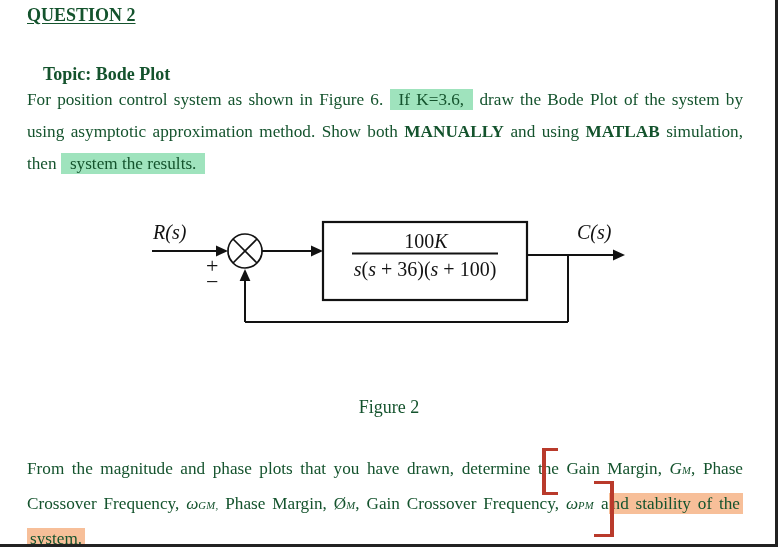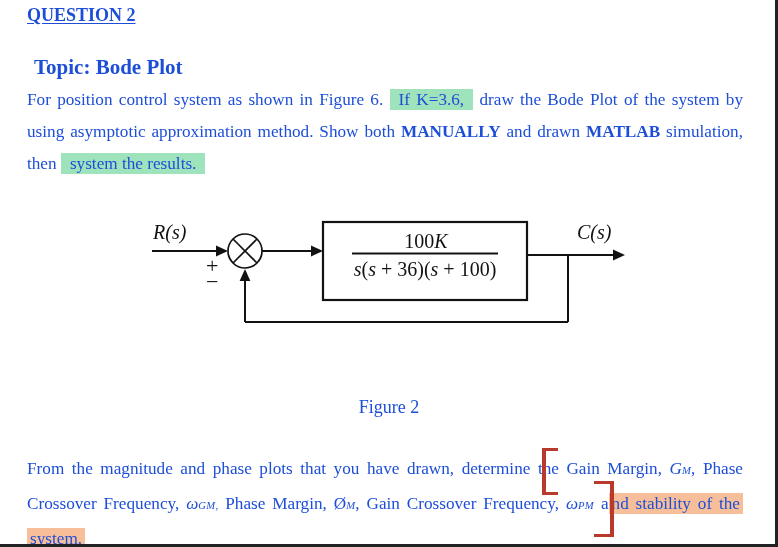--- a/index.html
+++ b/index.html
@@ -2,36 +2,36 @@
 <html style="--hl-green: #9fe3bd; --hl-peach: #f7bf99; --ann-red: #b93a2b;"><head>
 <meta charset="utf-8">
 <style>
   html, body { margin: 0; padding: 0; background: #fff; }
   .page {
     position: relative;
     width: 778px;
     height: 547px;
     background: #ffffff;
     font-family: "Liberation Serif", serif;
-    color: #1d4ed8;
+    color: #14532d;
     overflow: hidden;
     box-sizing: border-box;
     border-right: 3px solid #222222;
     border-bottom: 3px solid #222222;
   }
   .title {
     position: absolute; left: 27px; top: 5px;
     font-size: 18px; font-weight: bold;
     text-decoration: underline;
     text-underline-offset: 2px;
     margin: 0;
   }
   .topic {
     position: absolute; left: 27px; top: 48px;
-    font-size: 21px; font-weight: bold; margin: 7px; text-align: center;
+    font-size: 18px; font-weight: bold; margin: 16px; text-align: center;
   }
   .para {
     position: absolute; left: 27px; width: 716px;
     font-size: 17.2px; text-align: justify; margin: 0;
   }
   .para1 { top: 84px; line-height: 32px; }
   .para2 { top: 452px; line-height: 33px; }
   .b { font-weight: bold; }
   .it { font-style: italic; }
   .hl-green {
@@ -72,21 +72,21 @@
 </style>
 </head>
 <body>
 
 <div class="page">
 
   <h1 class="title">QUESTION 2</h1>
 
   <h2 class="topic">Topic: Bode Plot</h2>
 
-  <p class="para para1"><span>For position control system as shown in Figure 6. </span><span class="hl-green">If K=3.6,</span><span> draw the Bode Plot of the system by using asymptotic approximation method. Show both </span><span class="b">MANUALLY</span><span> and drawn </span><span class="b">MATLAB</span><span> simulation, then </span><span class="hl-green">system the results.</span></p>
+  <p class="para para1"><span>For position control system as shown in Figure 6. </span><span class="hl-green">If K=3.6,</span><span> draw the Bode Plot of the system by using asymptotic approximation method. Show both </span><span class="b">MANUALLY</span><span> and using </span><span class="b">MATLAB</span><span> simulation, then </span><span class="hl-green">system the results.</span></p>
 
   <svg class="diagram" width="520" height="130" viewBox="0 0 520 130">
 
     <text x="13" y="29" font-size="20" font-style="italic"><tspan>R(s)</tspan></text>
 
     <g stroke="#121212" stroke-width="1.8">
       <line x1="12" y1="41" x2="77" y2="41"></line>
     </g>
     <polygon points="88,41 76,35.6 76,46.4" fill="#121212"></polygon>
 

